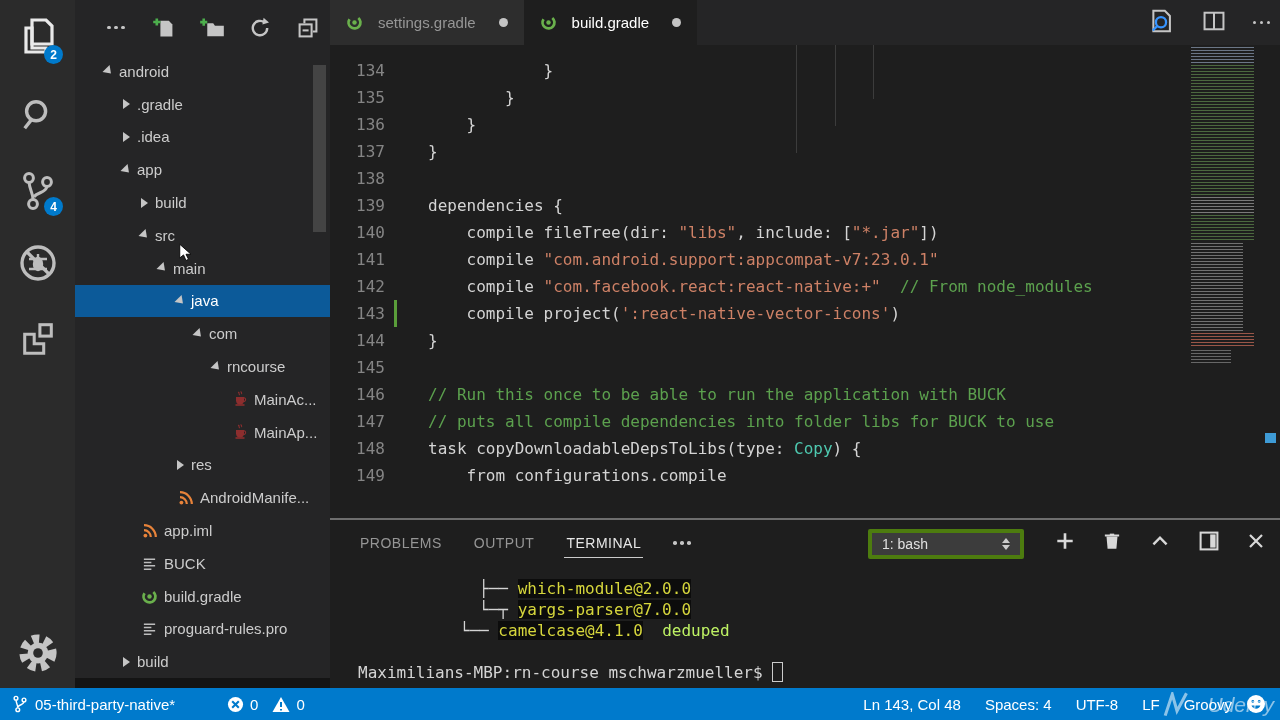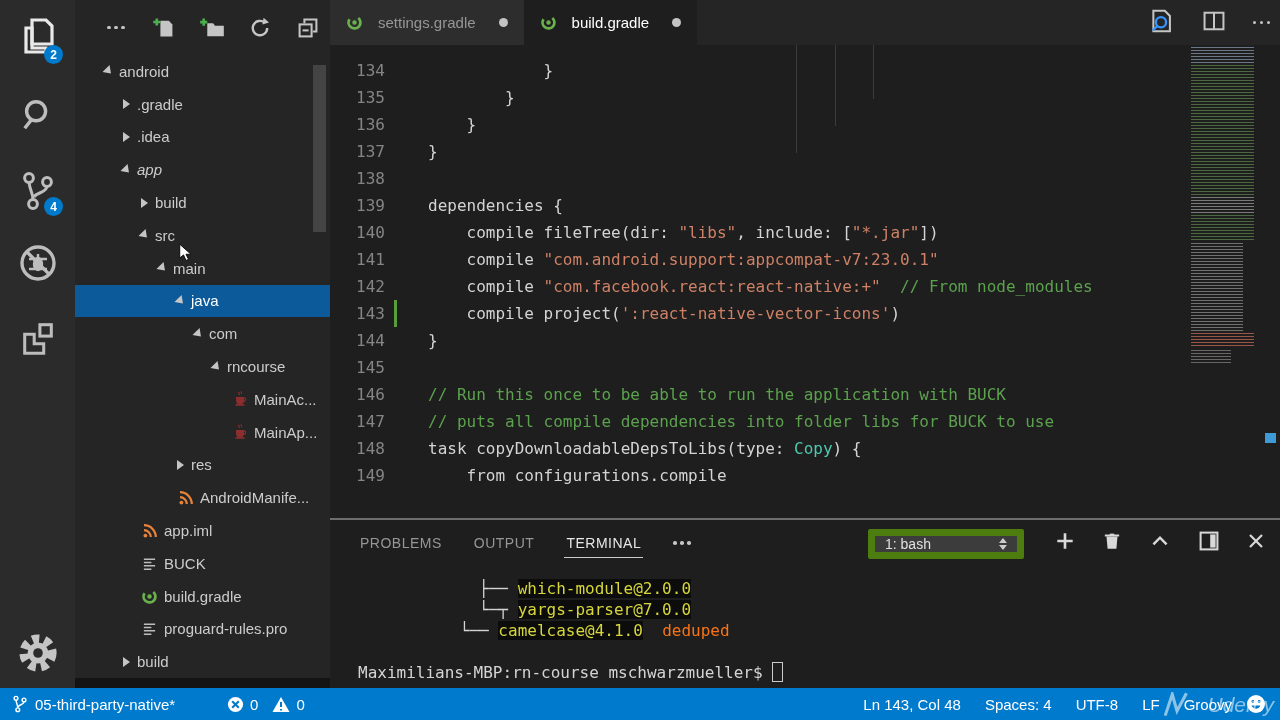--- a/index.html
+++ b/index.html
@@ -43,28 +43,28 @@
   .guide{position:absolute;width:1px;background:#3c3c3c;}
   
   #minimap{position:absolute;right:18px;top:0;width:77px;height:473px;background:#1e1e1e;cursor:pointer;}
   .mm-seg{margin:2px 8px 2px 6px;}
   #scroll-marker{position:absolute;right:4px;top:388px;width:11px;height:10px;background:#3e9bd6;}
   
   #panel{position:absolute;left:0;top:518px;width:950px;height:170px;background:#1e1e1e;border-top:2px solid #6e6e6e;box-sizing:border-box;text-align:center;}
   #panel-header{position:absolute;left:0;top:0;width:950px;height:46px;display:flex;align-items:center;}
   .ptab{font-size:14px;letter-spacing:.5px;color:#969696;margin-left:28px;padding:6px 2px;cursor:pointer;}
   .ptab.active{color:#e7e7e7;border-bottom:1px solid #cccccc;}
-  #shell-select{position:absolute;left:538px;top:9px;width:156px;height:30px;background:#3c3c3c;border:7px solid #4d7c0f;border-radius:2px;
+  #shell-select{position:absolute;left:538px;top:9px;width:156px;height:30px;background:#3c3c3c;border:4px solid #4d7c0f;border-radius:2px;
      display:flex;align-items:center;font-size:14px;color:#e0e0e0;padding:0 10px;box-sizing:border-box;cursor:pointer;}
   .updown{margin-left:auto;display:flex;flex-direction:column;gap:2px;}
   .updown i{width:0;height:0;border-left:4px solid transparent;border-right:4px solid transparent;display:block;}
   .updown .u{border-bottom:5px solid #cccccc;} .updown .d{border-top:5px solid #cccccc;}
   #panel-actions{position:absolute;right:14px;top:0;height:46px;display:flex;align-items:center;gap:25px;}
   #terminal{position:absolute;left:28px;top:58px;font-family:"DejaVu Sans Mono",monospace;font-size:16px;line-height:21px;white-space:pre;}
-  .t-fg{color:#d4d4d4}.t-hl{color:#d6d63c;background:#0c0c0c}.t-dim{color:#f97316}
+  .t-fg{color:#d4d4d4}.t-hl{color:#d6d63c;background:#0c0c0c}.t-dim{color:#bef264}
   .t-cursor{display:inline-block;width:9px;height:18px;border:1px solid #cccccc;vertical-align:text-bottom;}
   
   #statusbar{position:absolute;left:0;top:688px;width:1280px;height:32px;background:#007acc;color:#ffffff;
      display:flex;align-items:center;font-size:15px;}
   .sb-left{display:flex;align-items:center;gap:7px;margin-left:12px;cursor:pointer;}
   .sb-problems{display:flex;align-items:center;gap:6px;margin-left:52px;cursor:pointer;}
   .sb-right{margin-left:auto;display:flex;align-items:center;gap:24px;margin-right:14px;}
   .sb-item{cursor:pointer;}
   #watermark{position:absolute;right:6px;bottom:2px;display:flex;align-items:center;gap:15px;opacity:.55;color:#ffffff;
      font-size:21px;font-style:italic;z-index:5;pointer-events:none;}
@@ -163,21 +163,21 @@
           <span>android</span>
         </div>
         <div class="row" style="padding-left: 48px;">
           <span class="tw"></span>
           <span>.gradle</span>
         </div>
         <div class="row" style="padding-left: 48px;">
           <span class="tw"></span>
           <span>.idea</span>
         </div>
-        <div class="row" style="padding-left: 48px; font-style: italic;">
+        <div class="row" style="padding-left: 48px;">
           <span class="tw open"></span>
           <span>app</span>
         </div>
         <div class="row" style="padding-left: 66px;">
           <span class="tw"></span>
           <span>build</span>
         </div>
         <div class="row" style="padding-left: 66px;">
           <span class="tw open"></span>
           <span>src</span>

